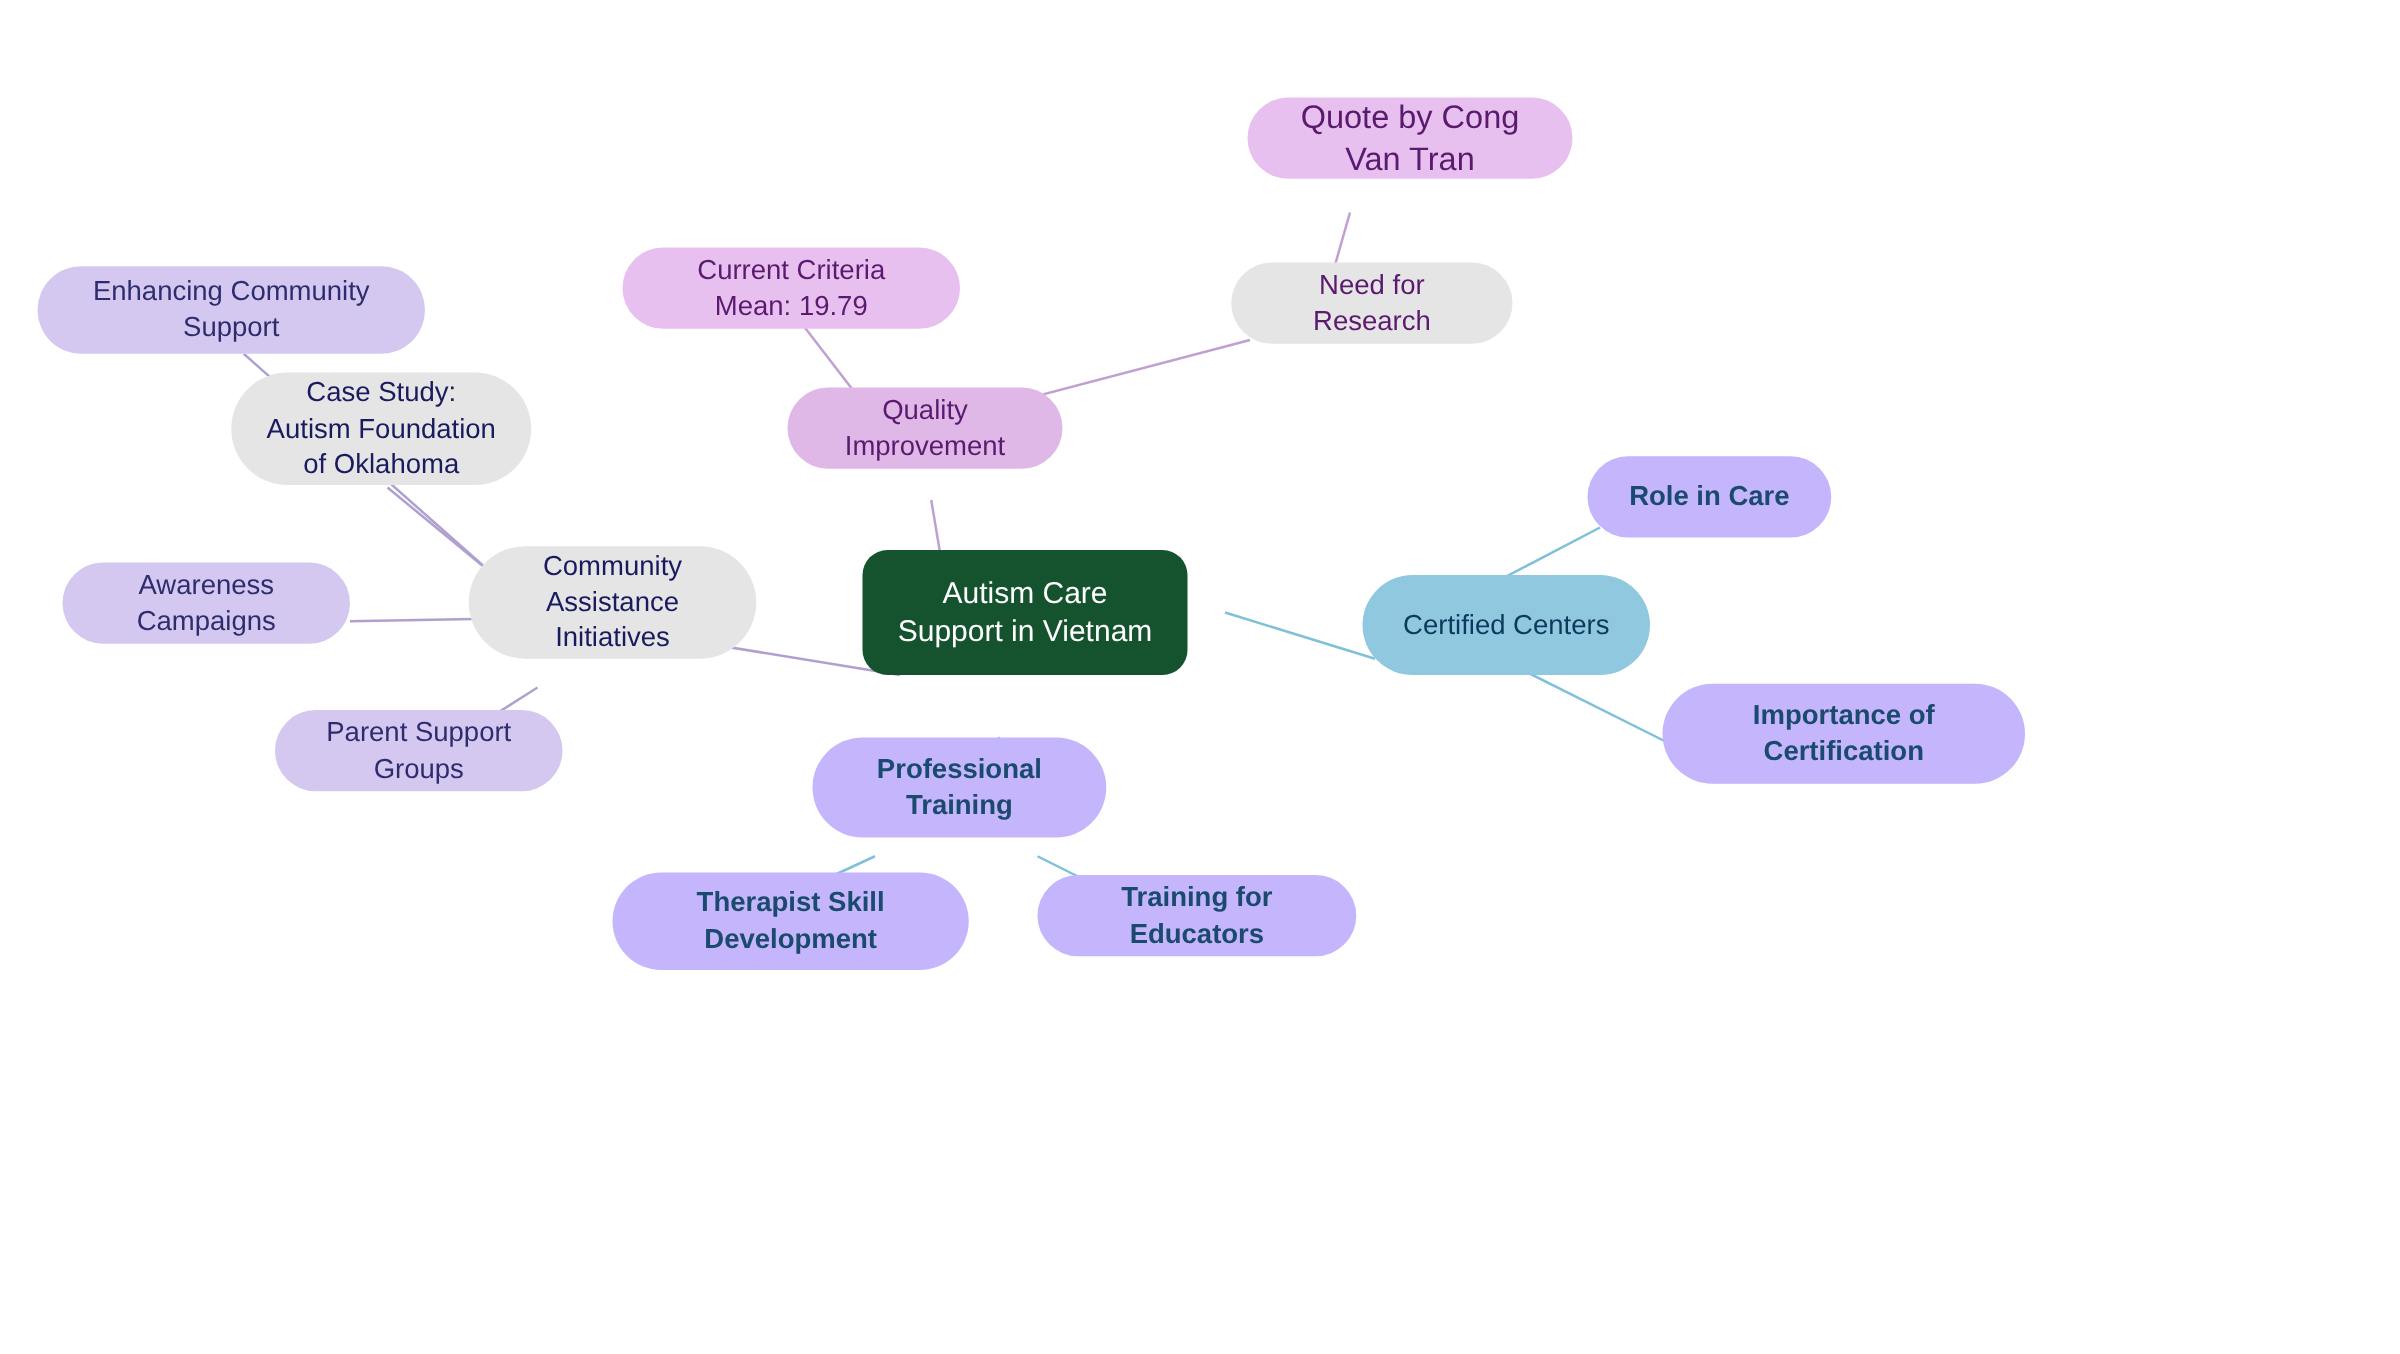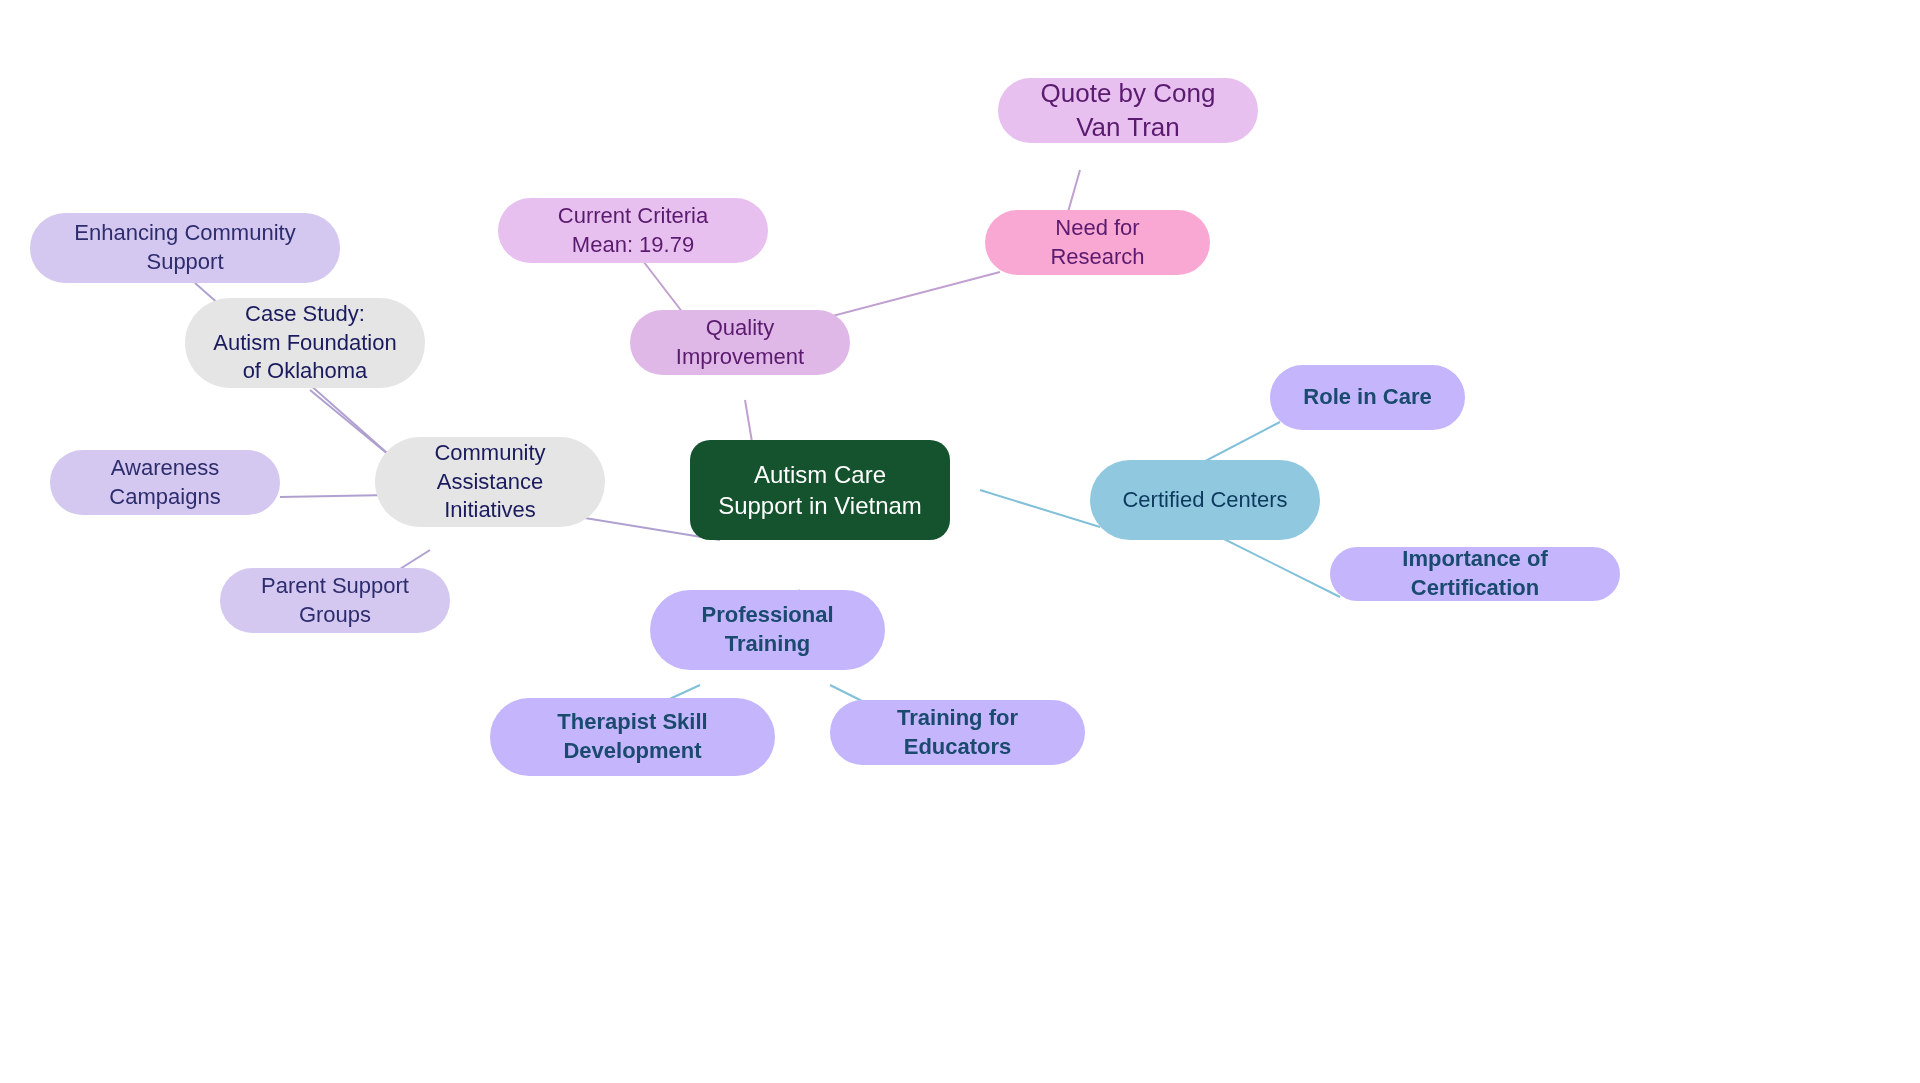--- a/index.html
+++ b/index.html
@@ -133,33 +133,33 @@
 </div>
 
 <div class="node" style="left:498px; top:198px; width:270px; height:65px; background:#e8c0f0; color:#5a1a6e; border-radius:50px; display:flex; align-items:center; justify-content:center; text-align:center; font-size:22px; padding:18px 28px; position:absolute; z-index:1;">
   <span>Current Criteria Mean: 19.79</span>
 </div>
 
 <div class="node" style="left:998px; top:78px; width:260px; height:65px; background:#e8c0f0; color:#5a1a6e; border-radius:50px; display:flex; align-items:center; justify-content:center; text-align:center; font-size:26px; padding:18px 28px; position:absolute; z-index:1;">
   <span>Quote by Cong Van Tran</span>
 </div>
 
-<div class="node" style="left:985px; top:210px; width:225px; height:65px; background:#f9a8d4; color:#5a1a6e; border-radius:50px; display:flex; align-items:center; justify-content:flex-start; text-align:center; font-size:22px; padding:18px 28px; position:absolute; z-index:1;">
+<div class="node" style="left:985px; top:210px; width:225px; height:65px; background:#e5e5e5; color:#5a1a6e; border-radius:50px; display:flex; align-items:center; justify-content:flex-start; text-align:center; font-size:22px; padding:18px 28px; position:absolute; z-index:1;">
   <span>Need for Research</span>
 </div>
 
 <div class="node node-blue-medium" style="left:1090px; top:460px; width:230px; height:80px;">
   <span>Certified Centers</span>
 </div>
 
 <div class="node node-blue-light" style="left:1270px; top:365px; width:195px; height:65px;">
   <span>Role in Care</span>
 </div>
 
-<div class="node node-blue-light" style="left:1330px; top:547px; width:290px; height:54px;">
+<div class="node node-blue-light" style="left:1330px; top:547px; width:290px; height:80px;">
   <span>Importance of Certification</span>
 </div>
 
 <div class="node node-blue-light" style="left:650px; top:590px; width:235px; height:80px;">
   <span>Professional Training</span>
 </div>
 
 <div class="node node-blue-light" style="left:490px; top:698px; width:285px; height:78px;">
   <span>Therapist Skill Development</span>
 </div>

